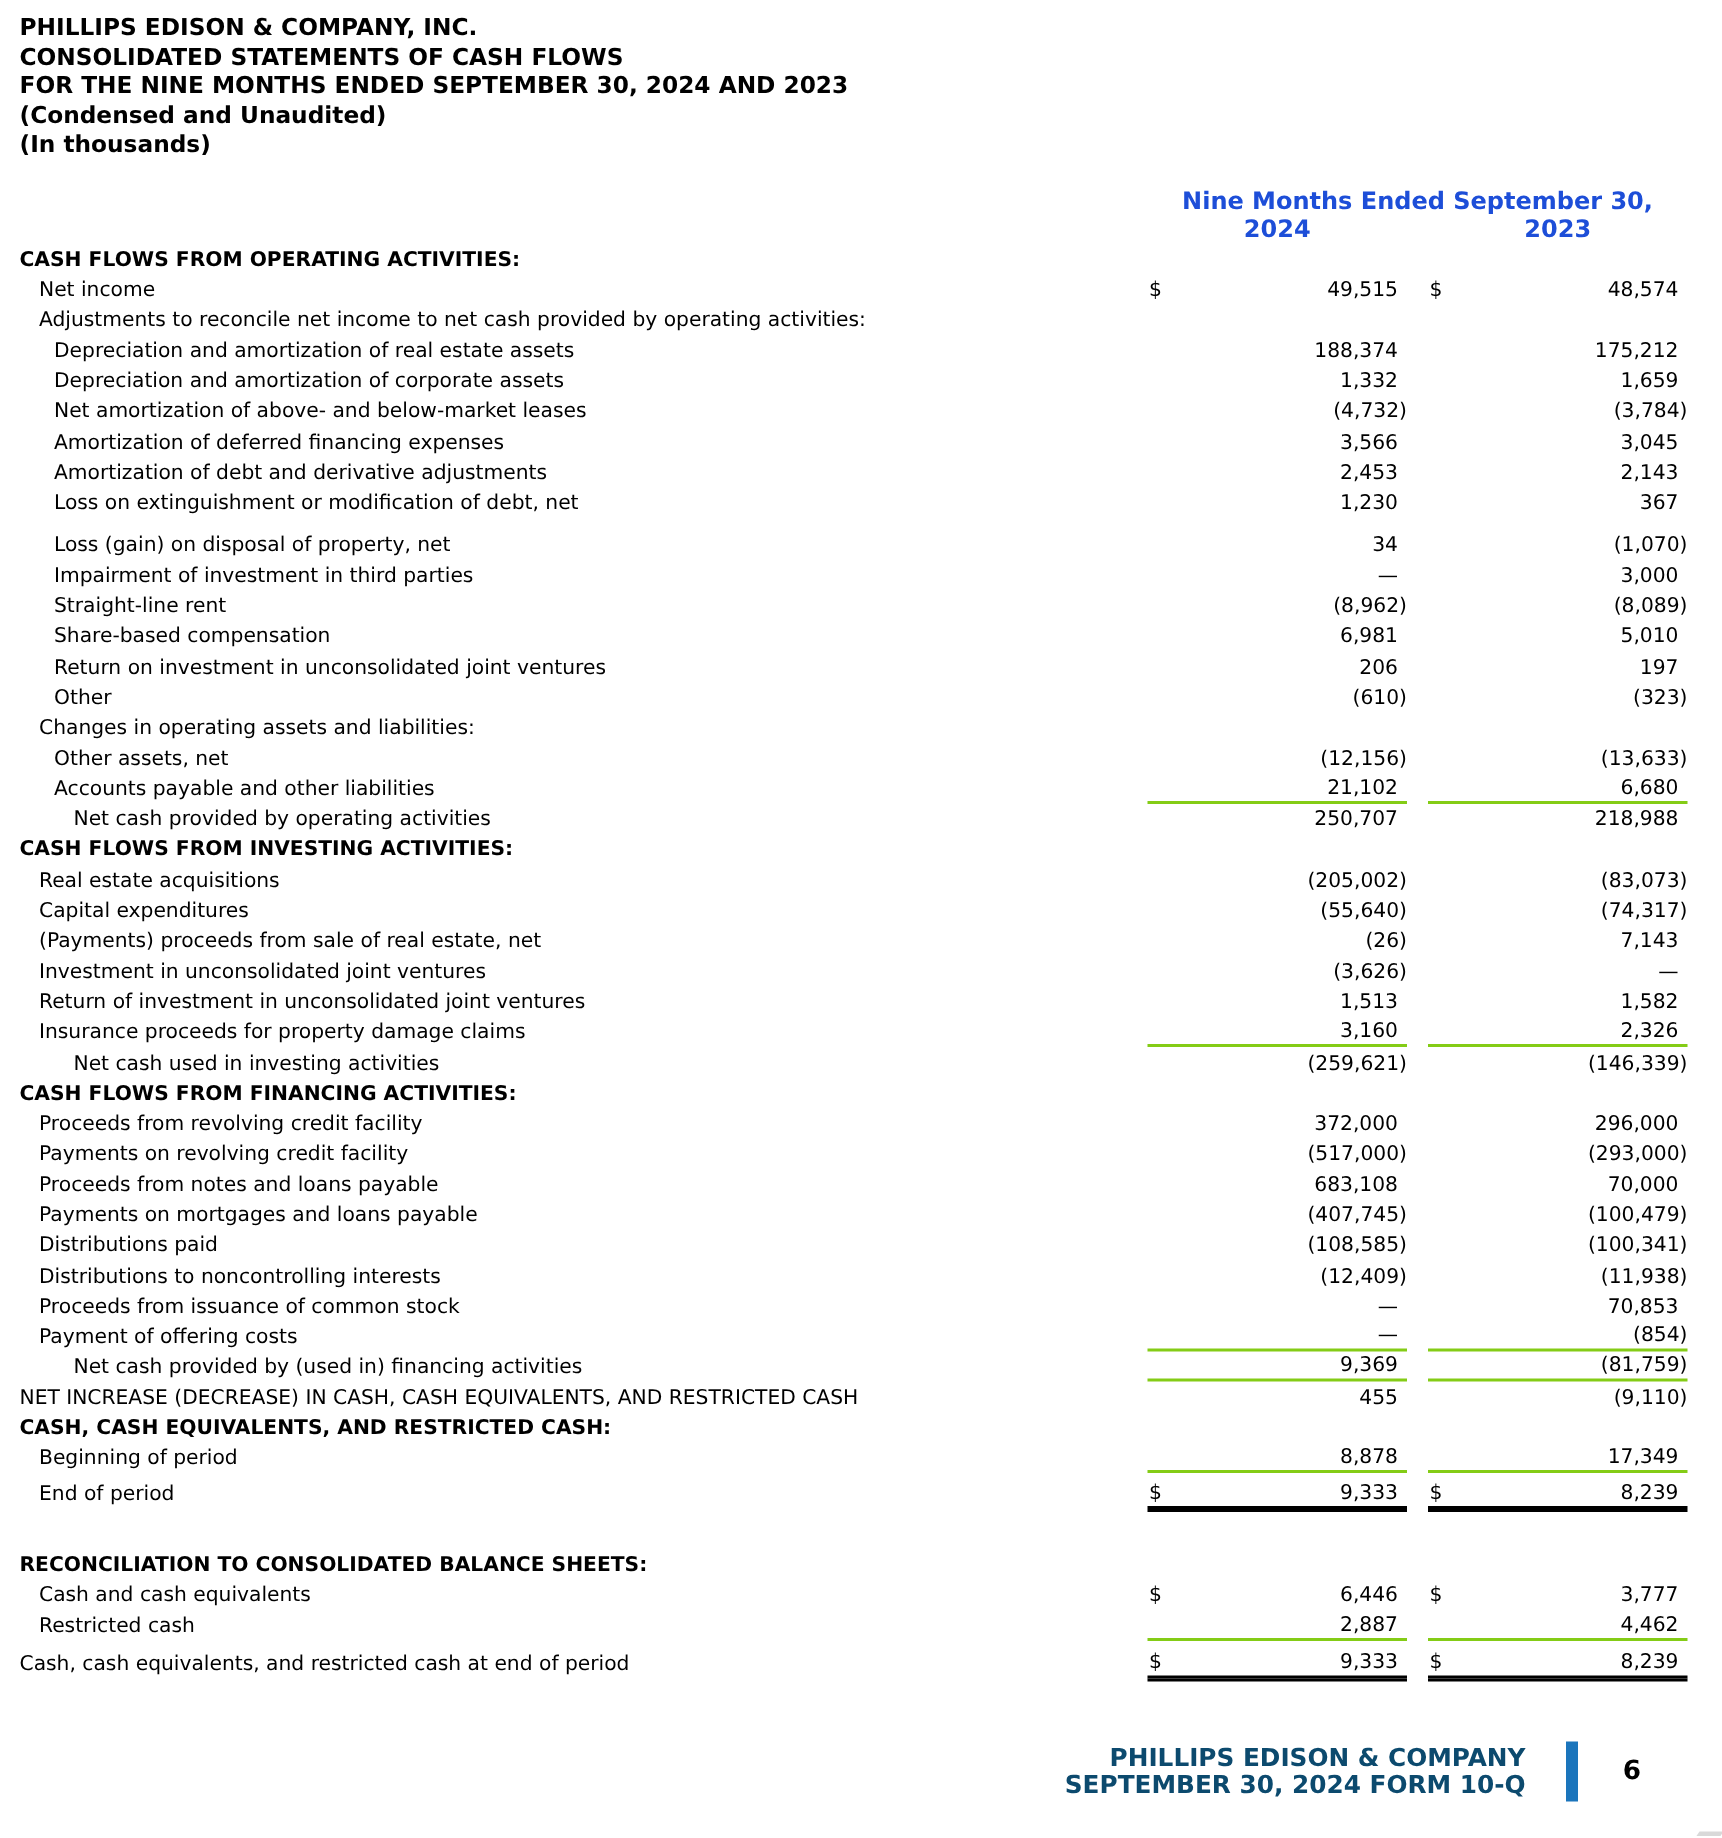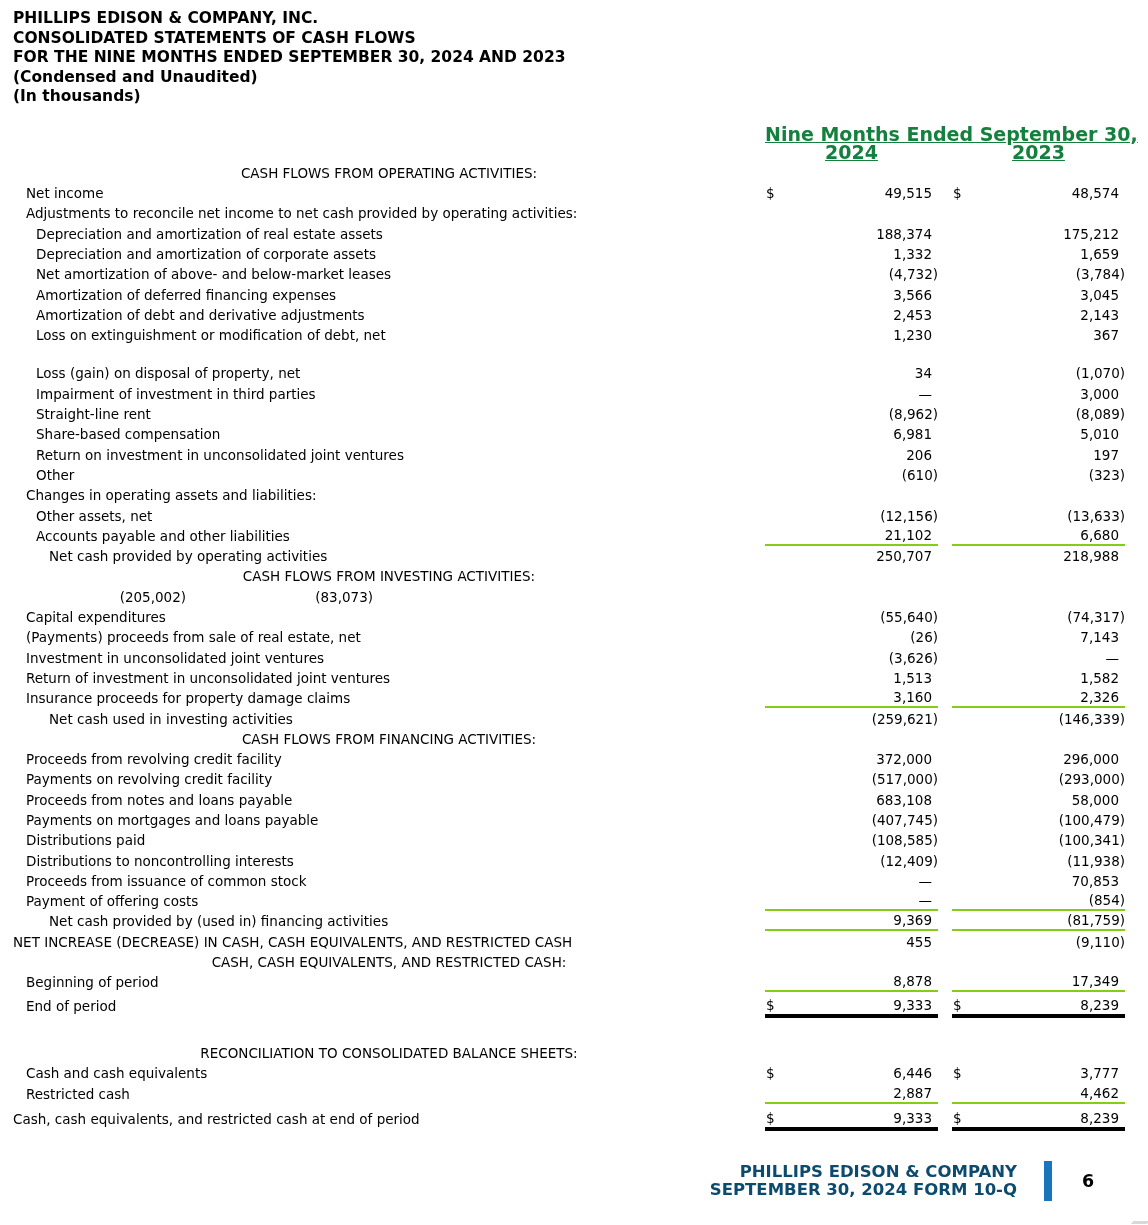--- a/index.html
+++ b/index.html
@@ -10,31 +10,31 @@
     color:#000;
   }
   .page { position:absolute; inset:0; padding:9px 23px 0 13px; }
 
   
   .doc-header { font-weight:bold; font-size:15.5px; line-height:19.5px; }
 
   
   .col-headers { display:flex; margin-top:17px; }
   .col-headers .spacer-label { flex:1 1 auto; }
-  .period-group { width:360px; color:#15803d; font-weight:bold; font-size:19px;text-decoration:underline; }
+  .period-group { width:360px; color:#1d4ed8; font-weight:bold; font-size:16px; }
   .period-line1 { text-align:center; height:20px; line-height:20px; white-space:nowrap; }
   .period-line2 { display:flex; height:17px; line-height:17px; }
   .period-line2 .yr { width:173px; text-align:center; }
   .period-line2 .yr-gap { width:14px; }
 
   
   .rows { margin-top:2px; }
   .row { display:flex; height:20.3px; align-items:flex-end; font-size:13.5px; }
   .row .label { flex:1 1 auto; white-space:nowrap; overflow:hidden; padding-bottom:2px; }
-  .section .label { font-weight:normal;text-align:center; }
+  .section .label { font-weight:bold; }
   .ind0 { padding-left:0; }
   .ind1 { padding-left:13px; }
   .ind2 { padding-left:23px; }
   .ind3 { padding-left:36px; }
   .cell {
     width:173px; height:100%; display:flex; justify-content:space-between;
     align-items:flex-end; position:relative; padding-bottom:2px;
   }
   .c24 { margin-right:14px; }
   .val { white-space:nowrap; padding-right:6px; }
@@ -176,21 +176,21 @@
         <div class="label ind2">Loss on extinguishment or modification of debt, net</div>
         <div class="cell c24">
           <span class="dollar"></span>
           <span class="val">1,230</span>
         </div>
         <div class="cell c23">
           <span class="dollar"></span>
           <span class="val">367</span>
         </div>
       </div>
-      <div class="row" style="margin-top: 18px;">
+      <div class="row" style="margin-top: 8px;">
         <div class="label ind2">Loss (gain) on disposal of property, net</div>
         <div class="cell c24">
           <span class="dollar"></span>
           <span class="val">34</span>
         </div>
         <div class="cell c23">
           <span class="dollar"></span>
           <span class="val neg">(1,070)</span>
         </div>
       </div>
@@ -298,20 +298,21 @@
         <div class="cell c24">
           <span class="dollar"></span>
           <span class="val"></span>
         </div>
         <div class="cell c23">
           <span class="dollar"></span>
           <span class="val"></span>
         </div>
       </div>
       <div class="row">
+        <div class="label ind1">Real estate acquisitions</div>
         <div class="cell c24">
           <span class="dollar"></span>
           <span class="val neg">(205,002)</span>
         </div>
         <div class="cell c23">
           <span class="dollar"></span>
           <span class="val neg">(83,073)</span>
         </div>
       </div>
       <div class="row">
@@ -414,21 +415,21 @@
         </div>
       </div>
       <div class="row">
         <div class="label ind1">Proceeds from notes and loans payable</div>
         <div class="cell c24">
           <span class="dollar"></span>
           <span class="val">683,108</span>
         </div>
         <div class="cell c23">
           <span class="dollar"></span>
-          <span class="val">58,000</span>
+          <span class="val">70,000</span>
         </div>
       </div>
       <div class="row">
         <div class="label ind1">Payments on mortgages and loans payable</div>
         <div class="cell c24">
           <span class="dollar"></span>
           <span class="val neg">(407,745)</span>
         </div>
         <div class="cell c23">
           <span class="dollar"></span>

